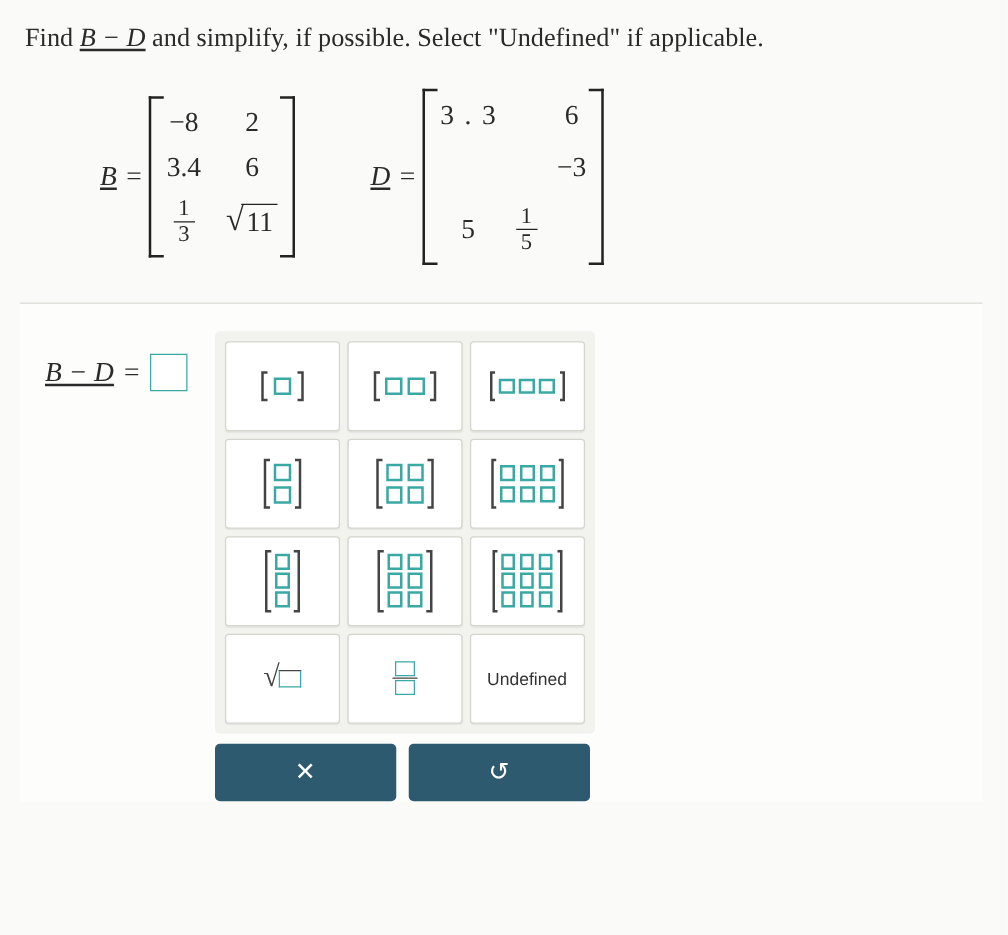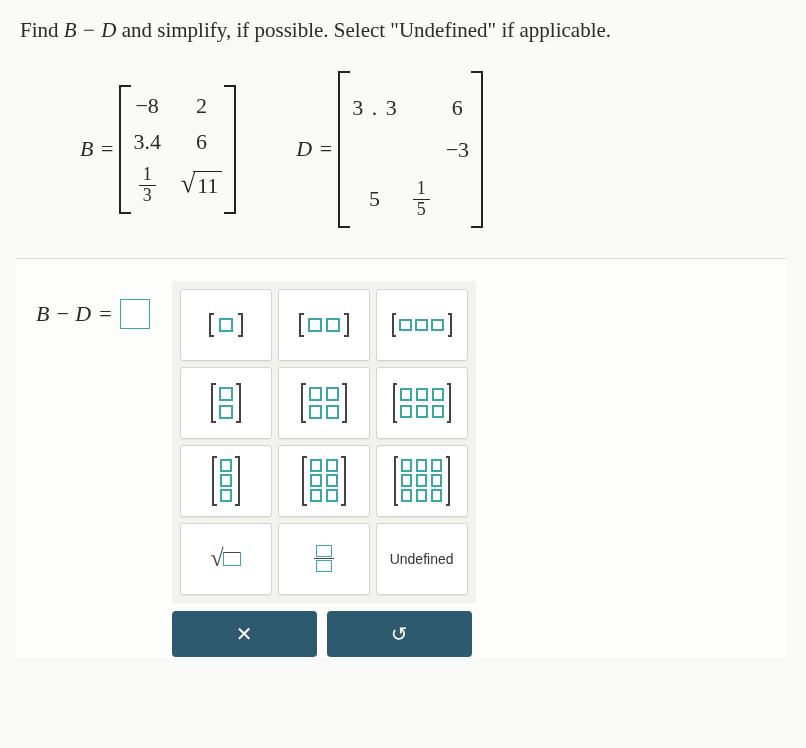--- a/index.html
+++ b/index.html
@@ -6,21 +6,21 @@
     body {
       font-family: Georgia, 'Times New Roman', serif;
       background: #fafaf8;
       width: 806px;
       height: 748px;
       padding: 18px 20px;
       color: #2a2a2a;
       overflow: hidden;
     }
     .question { font-size: 21px; margin-bottom: 28px; }
-    .italic { font-style: italic; }
+    .italic { font-style: italic; text-decoration: underline; }
     .matrices-row {
       display: flex;
       gap: 60px;
       align-items: center;
       margin-left: 60px;
       margin-bottom: 30px;
     }
     .matrix-block { display: flex; align-items: center; gap: 6px; }
     .matrix-label { font-size: 22px; font-style: italic; }
     .matrix {
@@ -39,21 +39,21 @@
     .matrix::before { left: 0; border-left: 2px solid #222; }
     .matrix::after { right: 0; border-right: 2px solid #222; }
     .matrix-grid {
       display: grid;
       gap: 10px 20px;
       font-size: 22px;
       text-align: center;
       align-items: center;
     }
     .cols2 { grid-template-columns: auto auto; }
-    .cols3 { grid-template-columns: auto auto auto; margin-top: 16px; }
+    .cols3 { grid-template-columns: auto auto auto; }
     .frac {
       display: inline-flex;
       flex-direction: column;
       align-items: center;
       font-size: 18px;
       vertical-align: middle;
       line-height: 1.1;
     }
     .frac .num { border-bottom: 1.5px solid #222; padding: 0 4px; }
     .frac .den { padding: 0 4px; }

